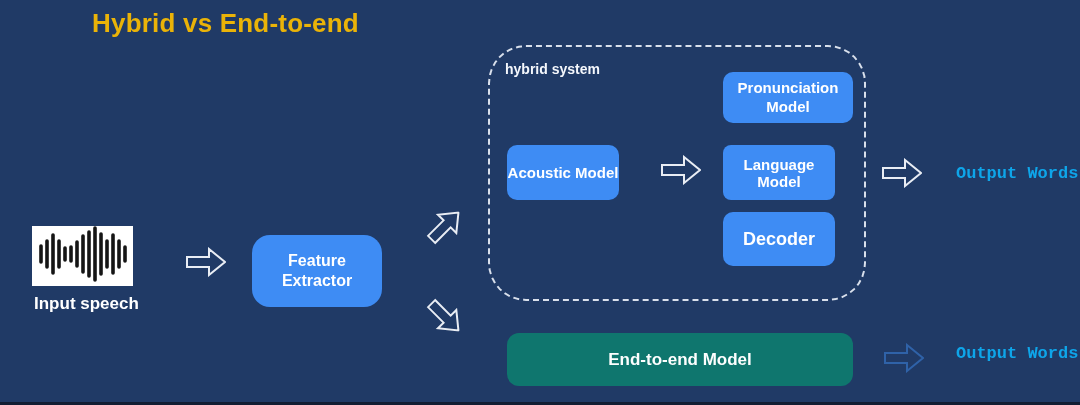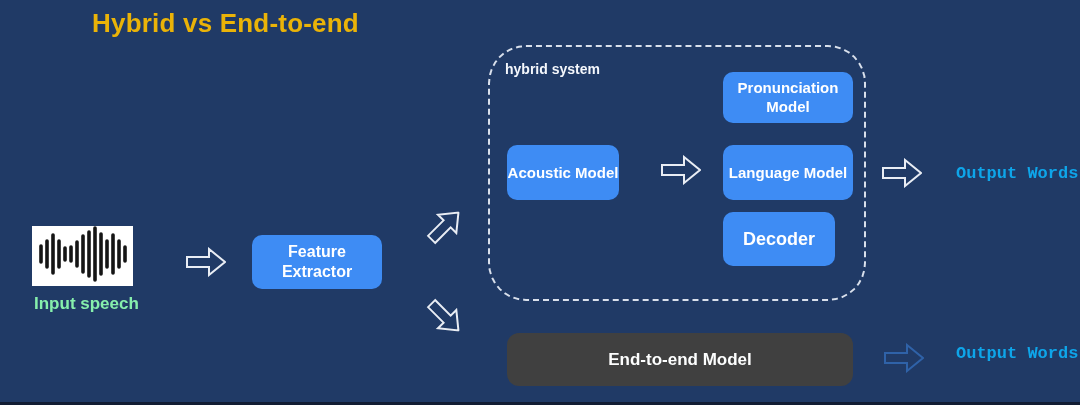--- a/index.html
+++ b/index.html
@@ -26,37 +26,37 @@
     left: 32px; top: 226px;
     width: 101px; height: 60px;
     background: #FFFFFF;
     display: flex; align-items: center; justify-content: center;
   }
   .input-label {
     position: absolute;
     left: 34px; top: 294px;
     font-size: 17px;
     font-weight: bold;
-    color: #86efac;
+    color: #ffffff;
   }
   
   .blue-box {
     position: absolute;
     background: #3E8CF4;
     border-radius: 10px;
     color: #FFFFFF;
     display: flex; align-items: center; justify-content: center;
     text-align: center;
     font-weight: 600;
     box-sizing: border-box;
   }
-  .box-feature { left: 252px; top: 235px; width: 130px; height: 54px; font-size: 16px; line-height: 1.25; padding: 0 40px; }
+  .box-feature { left: 252px; top: 235px; width: 130px; height: 72px; font-size: 16px; line-height: 1.25; padding: 0 40px; border-radius: 18px; }
   .box-acoustic { left: 507px; top: 145px; width: 112px; height: 55px; font-size: 15px; }
   .box-pronunciation { left: 723px; top: 72px; width: 130px; height: 51px; font-size: 15px; line-height: 1.25; padding: 8px 12px; }
-  .box-language { left: 723px; top: 145px; width: 130px; height: 55px; font-size: 15px; }
+  .box-language { left: 723px; top: 145px; width: 112px; height: 55px; font-size: 15px; border-radius: 8px; }
   .box-decoder { left: 723px; top: 212px; width: 112px; height: 54px; font-size: 18px; }
   
   .dashed-box {
     position: absolute;
     left: 488px; top: 45px;
     width: 378px; height: 256px;
     border: 2px dashed #D9E0EC;
     border-radius: 38px;
     box-sizing: border-box;
   }
@@ -65,21 +65,21 @@
     left: 505px; top: 61px;
     font-size: 14px;
     font-weight: 600;
     color: #F4F7FC;
   }
   
   .teal-box {
     position: absolute;
     left: 507px; top: 333px;
     width: 346px; height: 53px;
-    background: #404040;
+    background: #0f766e;
     border-radius: 12px;
     display: flex; align-items: center; justify-content: center;
     color: #FDFEFE;
     font-size: 17px;
     font-weight: 600;
   }
   
   .arrow { position: absolute; width: 40px; height: 30px; }
   .arrow svg { display: block; width: 100%; height: 100%; }
   .arrow-input { left: 186px; top: 247px; }

